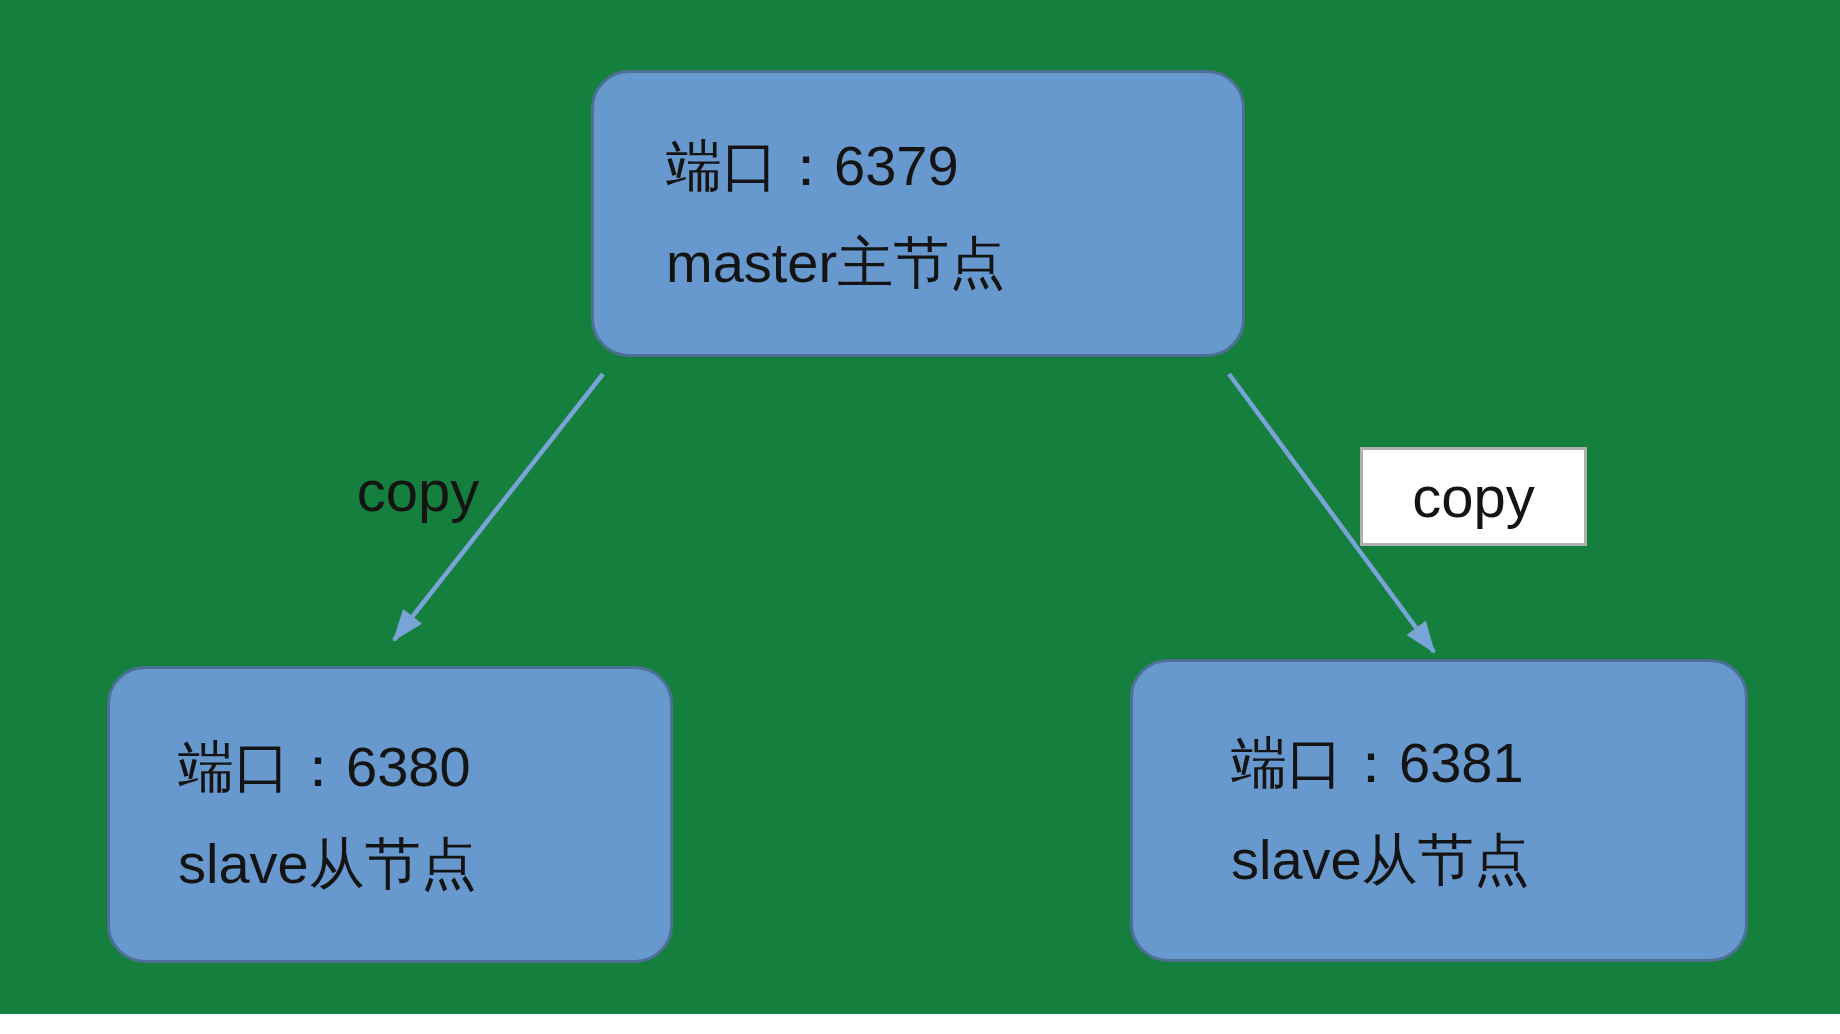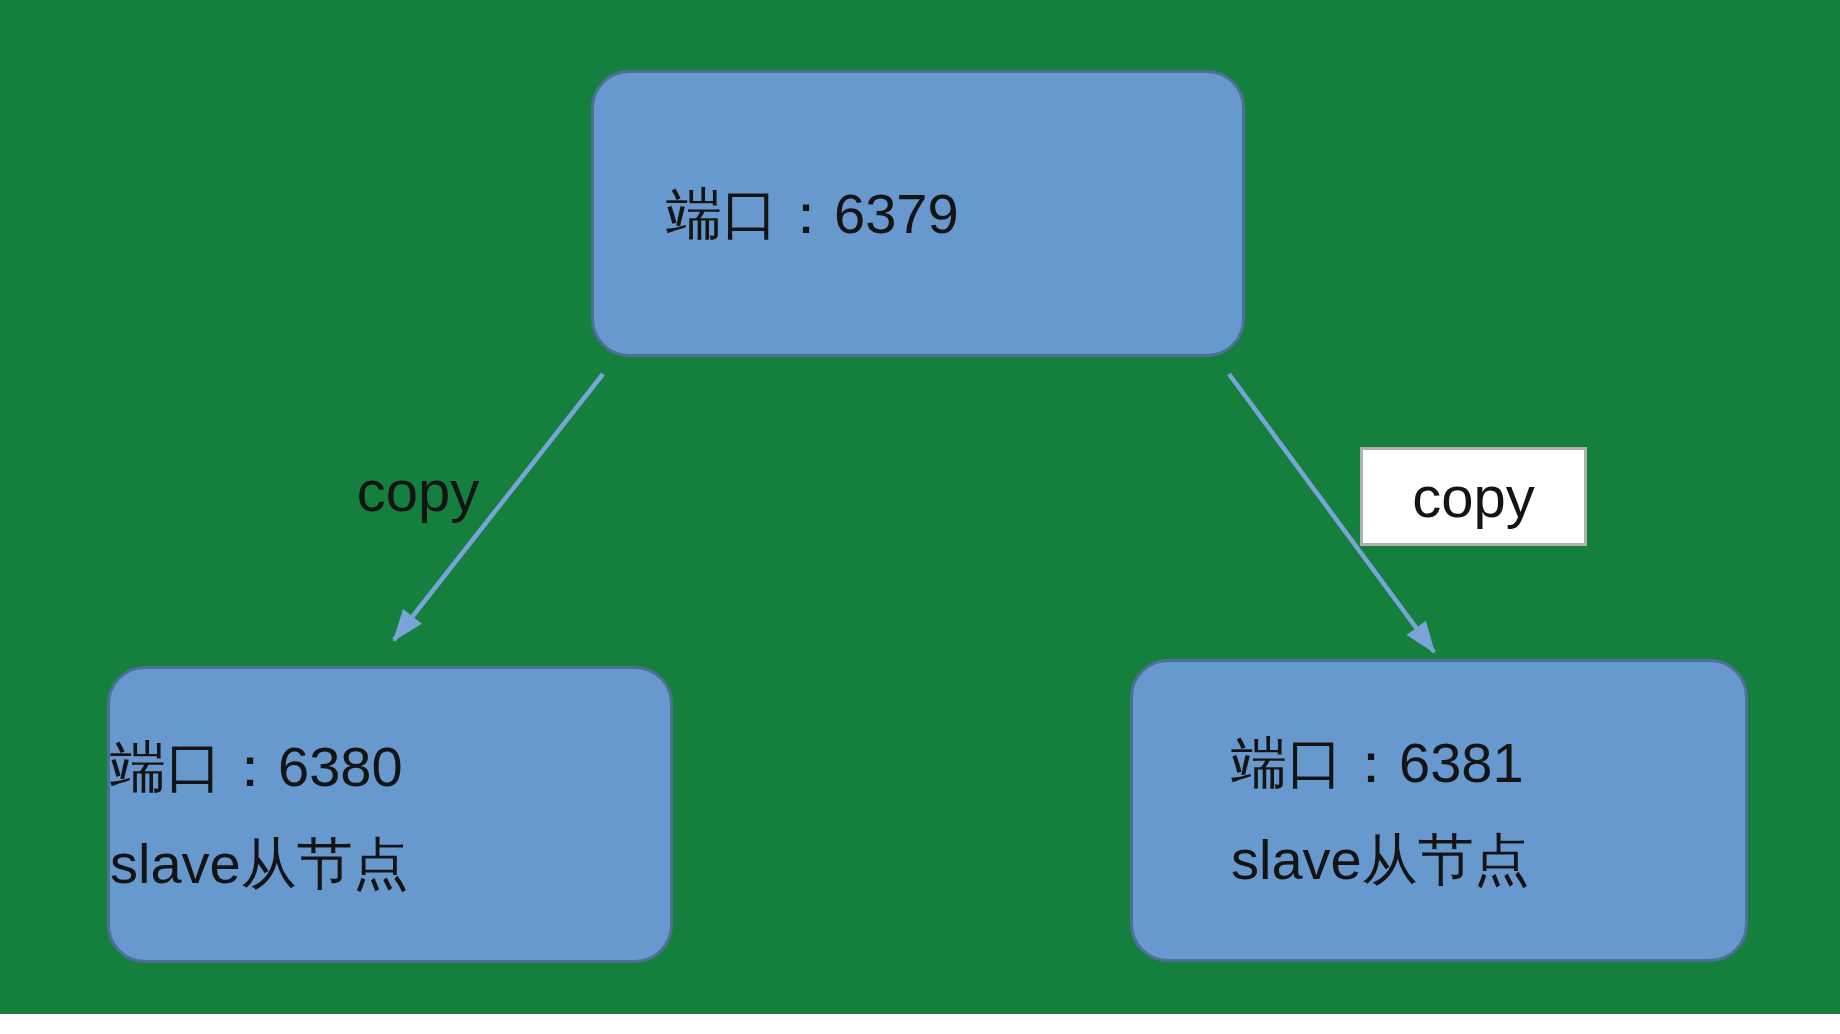--- a/index.html
+++ b/index.html
@@ -50,20 +50,21 @@
     top: 70px;
     width: 654px;
     height: 287px;
     padding-left: 72px;
   }
   .node-slave1 {
     left: 107px;
     top: 666px;
     width: 566px;
     height: 297px;
+    padding-left: 68px;
   }
   .node-slave2 {
     left: 1130px;
     top: 659px;
     width: 618px;
     height: 303px;
     padding-left: 98px;
   }
   .edge-label {
     position: absolute;
@@ -100,20 +101,21 @@
       <marker id="ah" markerUnits="userSpaceOnUse" markerWidth="38" markerHeight="30" refX="32" refY="14" orient="auto">
         <path class="arrowhead-shape" d="M2,2 L34,14 L2,26 Z"></path>
       </marker>
     </defs>
     <line class="edge-line" x1="603" y1="374" x2="394" y2="640" marker-end="url(#ah)"></line>
     <line class="edge-line" x1="1229" y1="374" x2="1434" y2="652" marker-end="url(#ah)"></line>
   </svg>
 
   <div class="node node-master">
     <div>端口：6379</div>
+    <div>master主节点</div>
   </div>
 
   <div class="node node-slave1">
     <div>端口：6380</div>
     <div>slave从节点</div>
   </div>
 
   <div class="node node-slave2">
     <div>端口：6381</div>
     <div>slave从节点</div>

